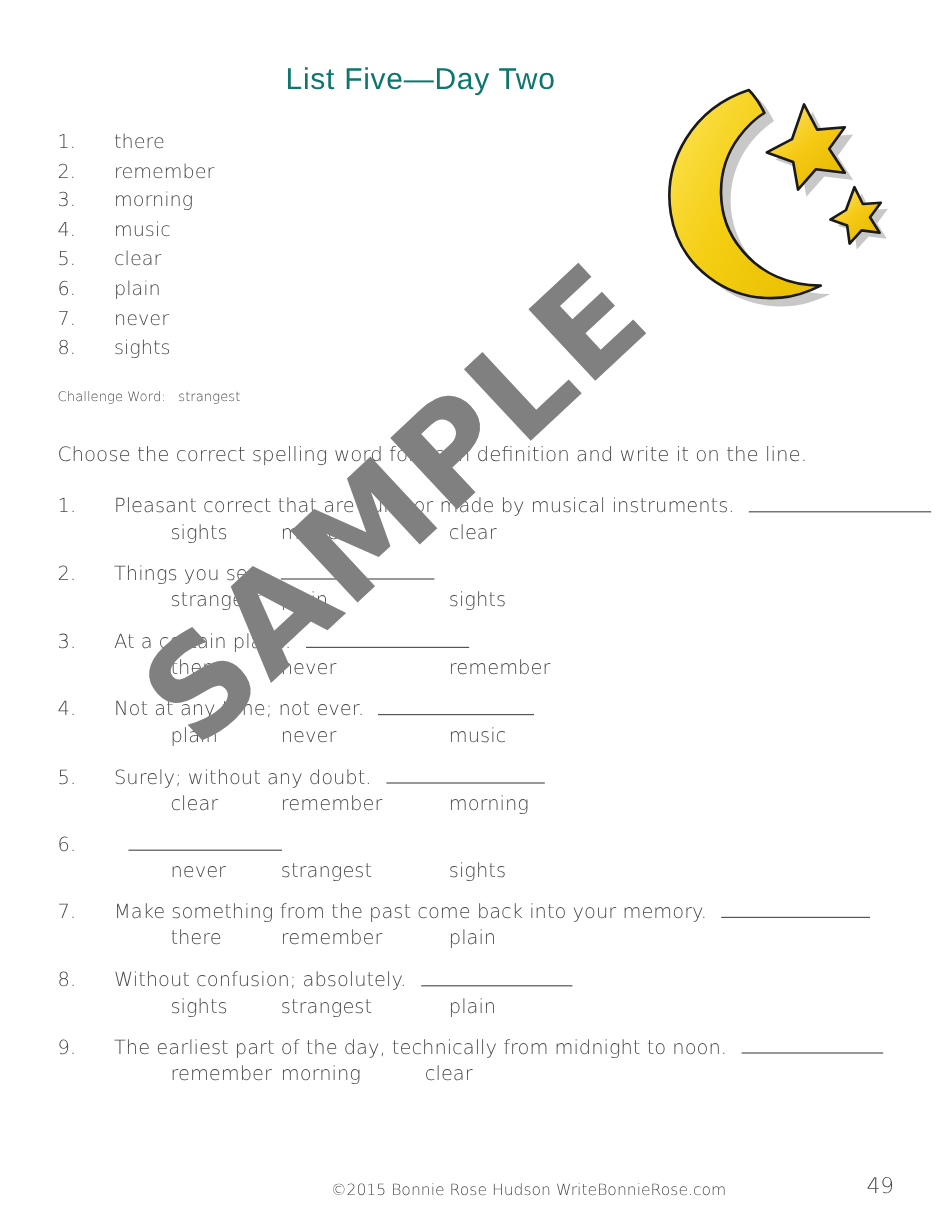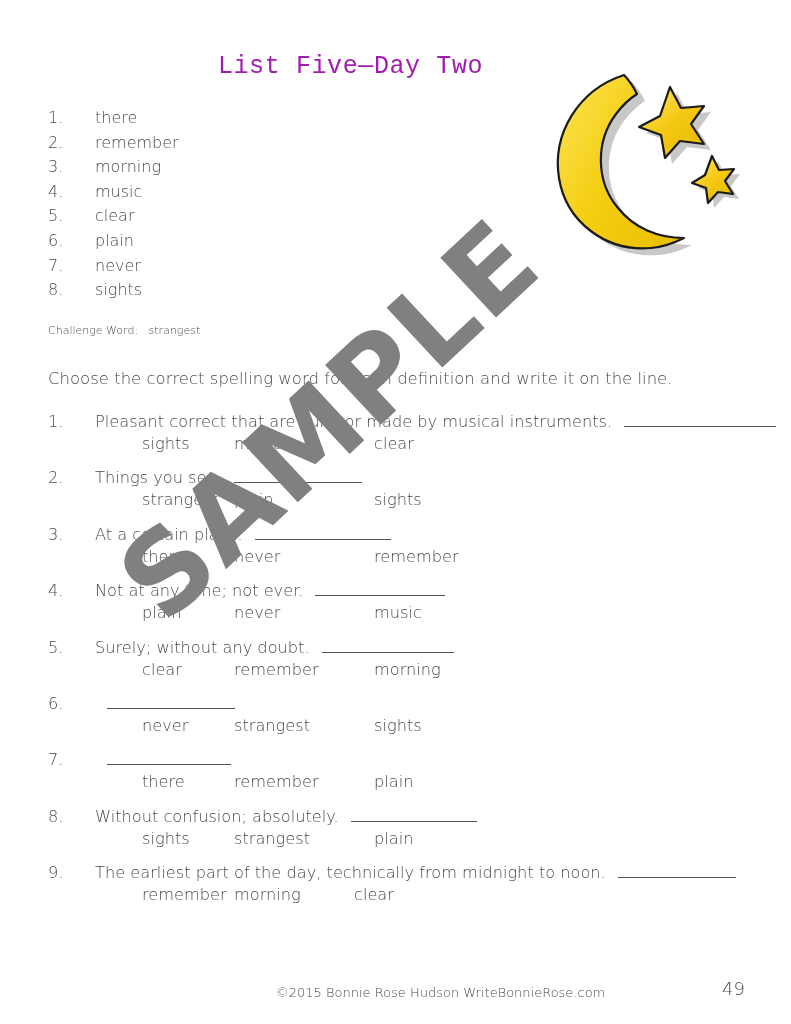--- a/index.html
+++ b/index.html
@@ -24,23 +24,23 @@
 
   
   .title {
     position: absolute;
     top: 52px;
     left: 0;
     width: 701px;
     text-align: center;
     font-size: 25px;
     letter-spacing: 0.6px;
-    color: #a21caf;
-    font-weight: 300;
-    font-family: Liberation Mono, monospace;
+    color: #0f766e;
+    font-weight: 300;
+    font-family: Liberation Sans, sans-serif;
   }
 
   
   .wordlist {
     position: absolute;
     top: 108px;
     left: 48px;
     width: 300px;
   }
   .word-row {
@@ -326,20 +326,21 @@
       <div class="q-options">
         <span class="q-opt c0">never</span>
         <span class="q-opt c1">strangest</span>
         <span class="q-opt c2">sights</span>
       </div>
     </div>
 
     <div class="question">
       <div class="q-line">
         <span class="q-num">7.</span>
+        <span class="q-def">Make something from the past come back into your memory.</span>
         <span class="q-blank" style="width:124px"></span>
       </div>
       <div class="q-options">
         <span class="q-opt c0">there</span>
         <span class="q-opt c1">remember</span>
         <span class="q-opt c2">plain</span>
       </div>
     </div>
 
     <div class="question">

